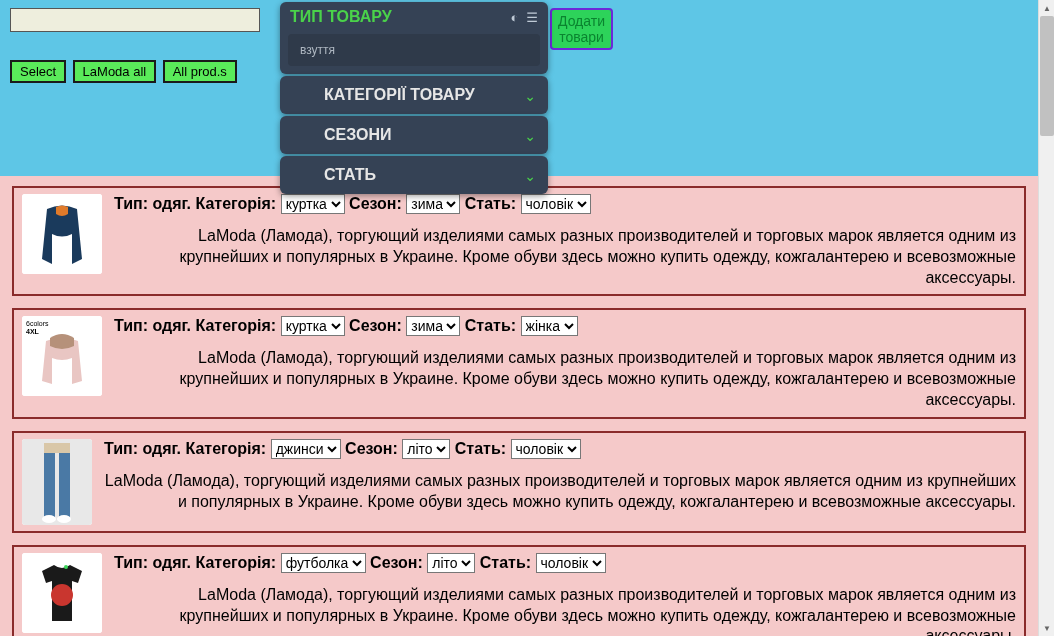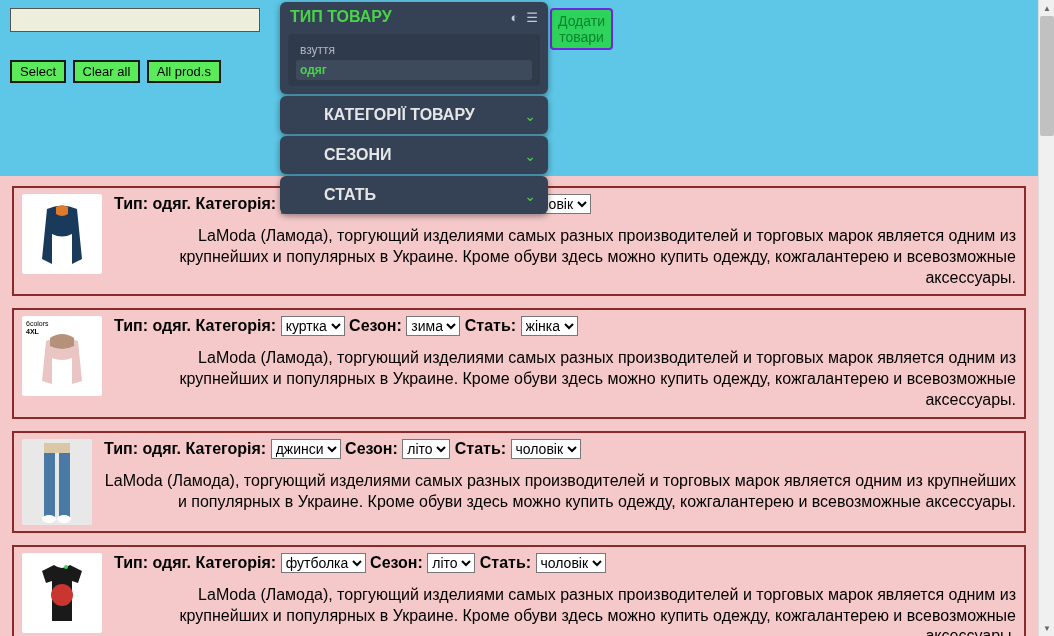--- a/index.html
+++ b/index.html
@@ -114,38 +114,37 @@
 <div class="viewport">
   <div class="app">
 
     <div class="top-area">
       <div class="search-box" value=""></div>
 
       <div class="add-btn">Додати<br>товари</div>
 
       <div class="button-row">
         <span class="btn">Select</span>
-        <span class="btn">Clear all</span>
+        <span class="btn">LaModa all</span>
         <span class="btn">All prod.s</span>
       </div>
 
       
       <div class="panel-stack">
 
         <div class="panel expanded">
           <div class="panel-header">
             <span class="panel-title">ТИП ТОВАРУ</span>
             <span class="panel-icons">
               <span class="ic">◐</span>
               <span class="ic">☰</span>
             </span>
           </div>
           <div class="option-list">
             <div class="option-item">взуття</div>
-            <div class="option-item selected">одяг</div>
           </div>
         </div>
 
         <div class="panel">
           <div class="panel-header collapsed-row">
             <span class="panel-title white">КАТЕГОРІЇ ТОВАРУ</span>
             <span class="chevron">⌄</span>
           </div>
         </div>
 

